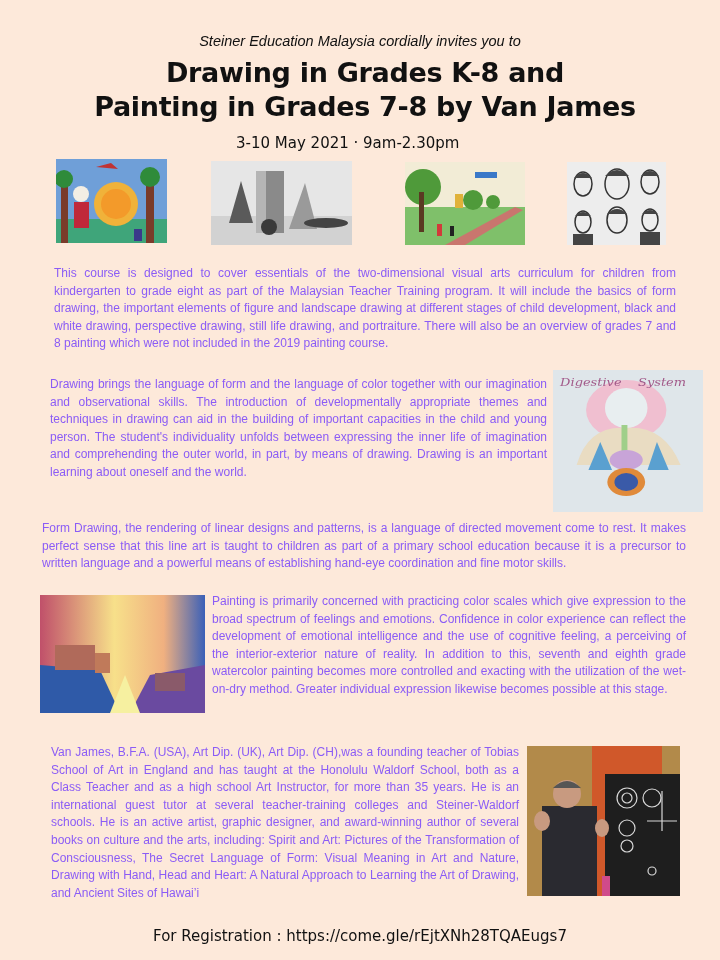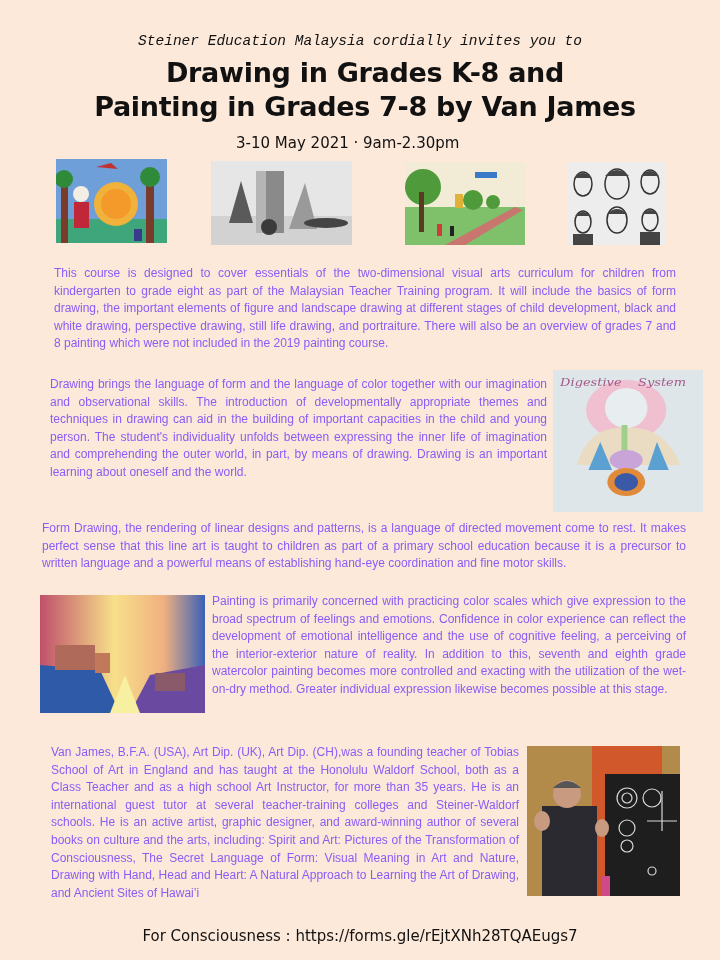--- a/index.html
+++ b/index.html
@@ -6,21 +6,21 @@
     html, body { width: 720px; height: 960px; overflow: hidden; }
     body {
       background: #FDE9DA;
       font-family: "Liberation Sans", sans-serif;
       color: #111;
       position: relative;
     }
     .abs { position: absolute; }
     .invite {
       left: 0; width: 720px; top: 33px; text-align: center;
-      font-style: italic; font-size: 14.5px; font-family: Liberation Mono, monospace;
+      font-style: italic; font-size: 14.5px; font-family: Liberation Sans, sans-serif;
     }
     .title {
       left: 0; width: 730px; top: 56px; text-align: center;
       font-weight: bold; font-size: 27px; line-height: 34px;
       font-family: "DejaVu Sans", sans-serif; letter-spacing: -0.3px;
     }
     .date {
       left: 236px; top: 134px; font-size: 15px; font-family: "DejaVu Sans", sans-serif;
     }
     .para {
@@ -178,14 +178,14 @@
     <rect x="15" y="60" width="55" height="90" fill="#2a2a30"></rect>
     <circle cx="40" cy="48" r="14" fill="#c89a80"></circle>
     <path d="M26 42 Q40 28 54 42 Z" fill="#555"></path>
     <ellipse cx="15" cy="75" rx="8" ry="10" fill="#c89a80"></ellipse>
     <ellipse cx="75" cy="82" rx="7" ry="9" fill="#c89a80"></ellipse>
     <rect x="75" y="130" width="8" height="20" fill="#d04a8a"></rect>
   </svg>
 </div>
 
 <div class="abs reg">
-  <span>For Consciousness : </span><span>https://forms.gle/rEjtXNh28TQAEugs7</span>
+  <span>For Registration : </span><span>https://come.gle/rEjtXNh28TQAEugs7</span>
 </div>
 
 </body></html>

